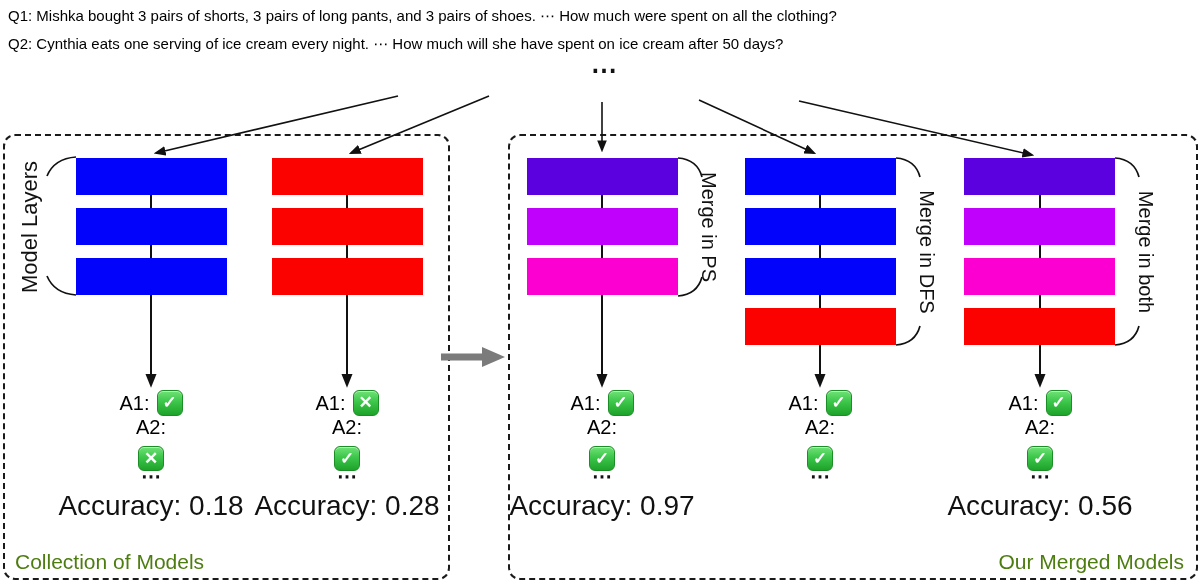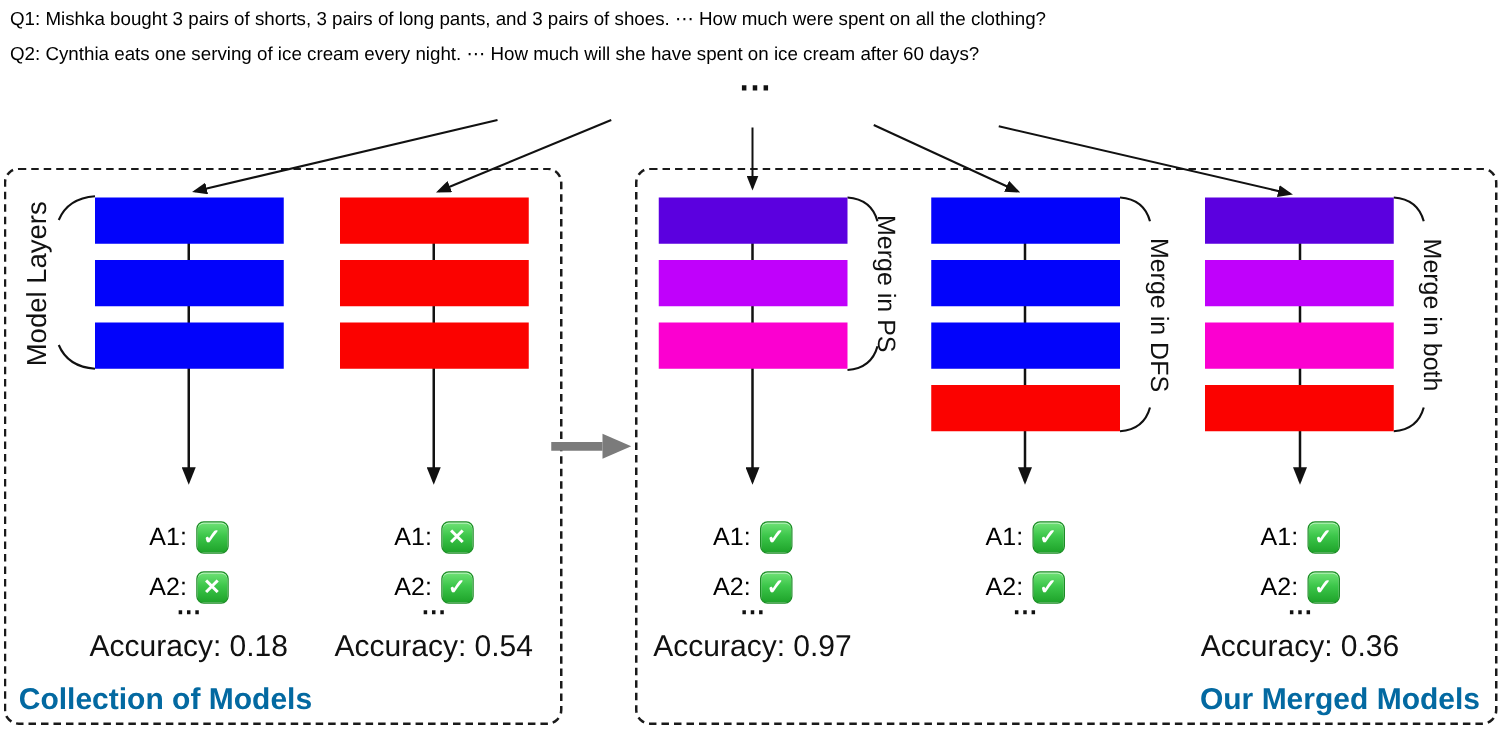--- a/index.html
+++ b/index.html
@@ -8,53 +8,53 @@
     font-family:"Liberation Sans", sans-serif;color:#000;
   }
   
   #questions{position:absolute;left:8px;top:2px;font-size:15px;line-height:28px;white-space:nowrap;}
   
   .top-dots{position:absolute;left:604px;top:70px;transform:translate(-50%,-50%);font-size:26px;font-weight:700;color:#111;}
   
   .dbox{position:absolute;border:2px dashed #1a1a1a;border-radius:12px;background:transparent;z-index:0;}
   #box-left{left:3px;top:134px;width:443px;height:442px;}
   #box-right{left:508px;top:134px;width:686px;height:442px;}
-  .box-label{position:absolute;bottom:4px;font-weight:bold;font-size:24px;color:#0369a1;white-space:nowrap;}
+  .box-label{position:absolute;bottom:4px;font-weight:normal;font-size:21px;color:#4d7c0f;white-space:nowrap;}
   .box-label.ll{left:10px;}
   .box-label.rl{right:12px;}
   
   svg.layer{position:absolute;left:0;top:0;pointer-events:none;}
   #svg-under{z-index:1;}
   #svg-over{z-index:3;}
   
   .stack{position:absolute;top:158px;width:151px;z-index:2;}
   .bar{width:151px;height:37px;margin-bottom:13px;}
   
   .vlabel{position:absolute;z-index:2;white-space:nowrap;font-size:20px;color:#111;}
   .vlabel.cw{transform:translate(-50%,-50%) rotate(90deg);}
   .vlabel.ccw{transform:translate(-50%,-50%) rotate(-90deg);font-size:22px;}
   
-  .answers{position:absolute;top:416px;width:200px;text-align:center;z-index:2;}
+  .answers{position:absolute;top:389px;width:200px;text-align:center;z-index:2;}
   .ans-row{display:flex;justify-content:center;align-items:center;gap:7px;height:28px;margin-bottom:12px;font-size:20px;}
-  .ans-row:nth-child(2){margin-bottom:0;}
+  .ans-row:nth-child(2){margin-bottom:13px;flex-direction:column;}
   .mark{display:inline-block;width:24px;height:24px;border-radius:6px;
         background:linear-gradient(180deg,#6fe276 0%,#3cc64a 45%,#1ea32a 100%);
         border:1px solid #1b8e25;box-shadow:inset 0 1px 0 rgba(255,255,255,.5);}
   .mark-glyph{display:block;color:#fff;font-weight:700;font-size:17px;line-height:23px;text-align:center;}
   .col-dots{height:14px;line-height:12px;margin-bottom:6px;font-size:20px;font-weight:700;color:#111;}
-  .accuracy{font-size:24px;color:#111;margin-top:2px;}
+  .accuracy{font-size:28px;color:#111;margin-top:2px;}
 </style>
 </head>
 <body>
 
 <div id="canvas">
 
   <div id="questions">
     <div>Q1: Mishka bought 3 pairs of shorts, 3 pairs of long pants, and 3 pairs of shoes. ⋯ How much were spent on all the clothing?</div>
-    <div>Q2: Cynthia eats one serving of ice cream every night. ⋯ How much will she have spent on ice cream after 60 days?</div>
+    <div>Q2: Cynthia eats one serving of ice cream every night. ⋯ How much will she have spent on ice cream after 50 days?</div>
   </div>
 
   <div class="top-dots">⋯</div>
 
   <div class="dbox" id="box-left">
     <div class="box-label ll">Collection of Models</div>
   </div>
   <div class="dbox" id="box-right">
     <div class="box-label rl">Our Merged Models</div>
   </div>
@@ -145,21 +145,21 @@
           <span class="mark-glyph">✕</span>
         </span>
     </div>
     <div class="ans-row">
       <span>A2:</span>
       <span class="mark">
           <span class="mark-glyph">✓</span>
         </span>
     </div>
     <div class="col-dots">⋯</div>
-    <div class="accuracy">Accuracy: 0.54</div>
+    <div class="accuracy">Accuracy: 0.28</div>
   </div>
 
   <div class="answers" style="left:502px">
     <div class="ans-row">
       <span>A1:</span>
       <span class="mark">
           <span class="mark-glyph">✓</span>
         </span>
     </div>
     <div class="ans-row">
@@ -195,21 +195,21 @@
           <span class="mark-glyph">✓</span>
         </span>
     </div>
     <div class="ans-row">
       <span>A2:</span>
       <span class="mark">
           <span class="mark-glyph">✓</span>
         </span>
     </div>
     <div class="col-dots">⋯</div>
-    <div class="accuracy">Accuracy: 0.36</div>
+    <div class="accuracy">Accuracy: 0.56</div>
   </div>
 
   <svg id="svg-over" class="layer" width="1200" height="583" viewBox="0 0 1200 583">
     <defs>
       <marker id="ah2" viewBox="0 0 10 8" refX="8" refY="4" markerWidth="7.5" markerHeight="6" orient="auto">
         <path d="M0,0 L10,4 L0,8 Z" fill="#111"></path>
       </marker>
     </defs>
     <g stroke="#111" stroke-width="1.6" fill="none">
       <path d="M398,96 L156,153" marker-end="url(#ah2)"></path>

